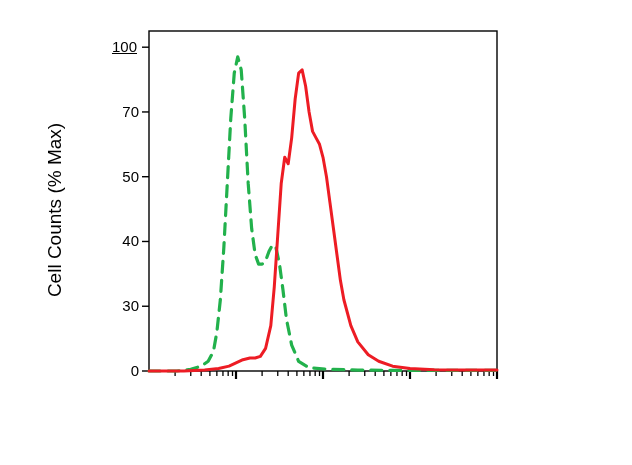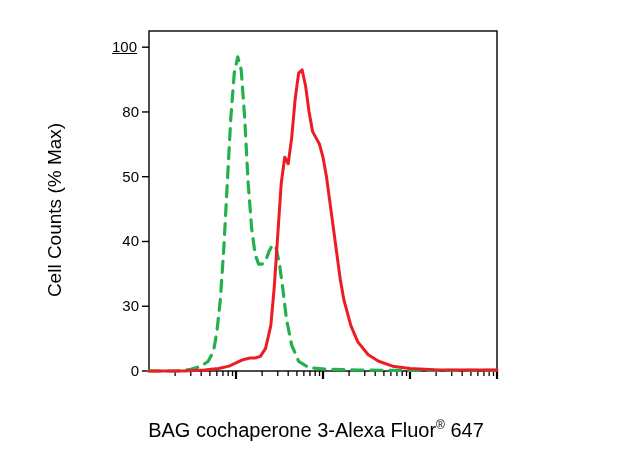--- a/index.html
+++ b/index.html
@@ -66,21 +66,21 @@
 
   <div class="axis-label-y">
     <span class="axis-label-y-inner">Cell Counts (% Max)</span>
   </div>
 
   <div id="ytick-layer">
       <div class="tick-label" style="left: 99px; top: 362px; width: 40px;">0</div>
       <div class="tick-label" style="left: 99px; top: 297.238px; width: 40px;">30</div>
       <div class="tick-label" style="left: 99px; top: 232.476px; width: 40px; text-align: right;">40</div>
       <div class="tick-label" style="left: 99px; top: 167.714px; width: 40px;">50</div>
-      <div class="tick-label" style="left: 99px; top: 102.952px; width: 40px;">80</div>
+      <div class="tick-label" style="left: 99px; top: 102.952px; width: 40px;">70</div>
       <div class="tick-label" style="left: 97px; top: 38.1905px; width: 40px; text-decoration: underline;">100</div>
     </div>
 
   <svg id="plot" width="632" height="465" viewBox="0 0 632 465" style="position:absolute;left:0;top:0;">
     <g id="plot-group">
         <rect x="149" y="31" width="348" height="340" fill="none" stroke="#000000" stroke-width="1.4"></rect>
         <line x1="149" y1="371" x2="142" y2="371" stroke="#000" stroke-width="1.4"></line>
         <line x1="149" y1="306.23809523809524" x2="142" y2="306.23809523809524" stroke="#000" stroke-width="1.4"></line>
         <line x1="149" y1="241.47619047619048" x2="142" y2="241.47619047619048" stroke="#000" stroke-width="1.4"></line>
         <line x1="149" y1="176.71428571428572" x2="142" y2="176.71428571428572" stroke="#000" stroke-width="1.4"></line>
@@ -120,17 +120,14 @@
         <line x1="477.85999999999996" y1="371" x2="477.85999999999996" y2="376" stroke="#000" stroke-width="1.3"></line>
         <line x1="483.95" y1="371" x2="483.95" y2="376" stroke="#000" stroke-width="1.3"></line>
         <line x1="489.17" y1="371" x2="489.17" y2="376" stroke="#000" stroke-width="1.3"></line>
         <line x1="493.52" y1="371" x2="493.52" y2="376" stroke="#000" stroke-width="1.3"></line>
         <line x1="497" y1="371" x2="497" y2="379" stroke="#000" stroke-width="2.2"></line>
         <path d="M149.00 371.00 L176.84 371.00 L190.76 369.38 L201.20 366.14 L208.16 361.29 L213.38 351.57 L216.86 332.14 L220.34 299.76 L223.82 247.95 L227.30 183.19 L230.78 118.43 L234.26 73.10 L237.74 56.90 L241.22 69.86 L244.70 118.43 L248.18 183.19 L251.66 228.52 L255.14 254.43 L258.62 264.14 L262.10 264.14 L265.58 260.90 L269.06 251.19 L272.54 244.71 L276.02 247.95 L279.50 264.14 L282.98 290.05 L286.46 319.19 L291.68 345.10 L298.64 361.29 L309.08 367.76 L329.96 369.38 L357.80 370.03 L392.60 370.35 L444.80 370.35 L497.00 370.35" fill="none" stroke="#22b14c" stroke-width="3.2" stroke-linejoin="round" stroke-linecap="round" stroke-dasharray="11,8"></path>
         <path d="M149.00 371.00 L183.80 371.00 L204.68 370.03 L218.60 368.41 L229.04 366.14 L236.00 362.90 L242.96 359.67 L249.92 358.05 L255.14 358.05 L260.36 356.43 L265.58 348.33 L270.80 325.67 L274.28 286.81 L277.76 235.00 L281.24 183.19 L284.72 157.29 L288.20 163.76 L291.68 137.86 L295.16 99.00 L298.64 73.10 L302.12 69.86 L305.60 86.05 L309.08 111.95 L312.56 131.38 L316.04 137.86 L319.52 144.33 L323.00 157.29 L326.48 176.71 L329.96 202.62 L333.44 228.52 L336.92 254.43 L340.40 280.33 L343.88 299.76 L350.84 325.67 L357.80 341.86 L368.24 354.81 L378.68 361.29 L392.60 366.14 L410.00 368.41 L434.36 369.70 L462.20 370.03 L497.00 370.03" fill="none" stroke="#ed1c24" stroke-width="3" stroke-linejoin="round" stroke-linecap="round"></path>
       </g>
   </svg>
 
-  <div class="caption">
-    <span>BAG cochaperone 3-Alexa Fluor</span><sup>®</sup><span> 647</span>
-  </div>
 
 </div>
 
 </body></html>

